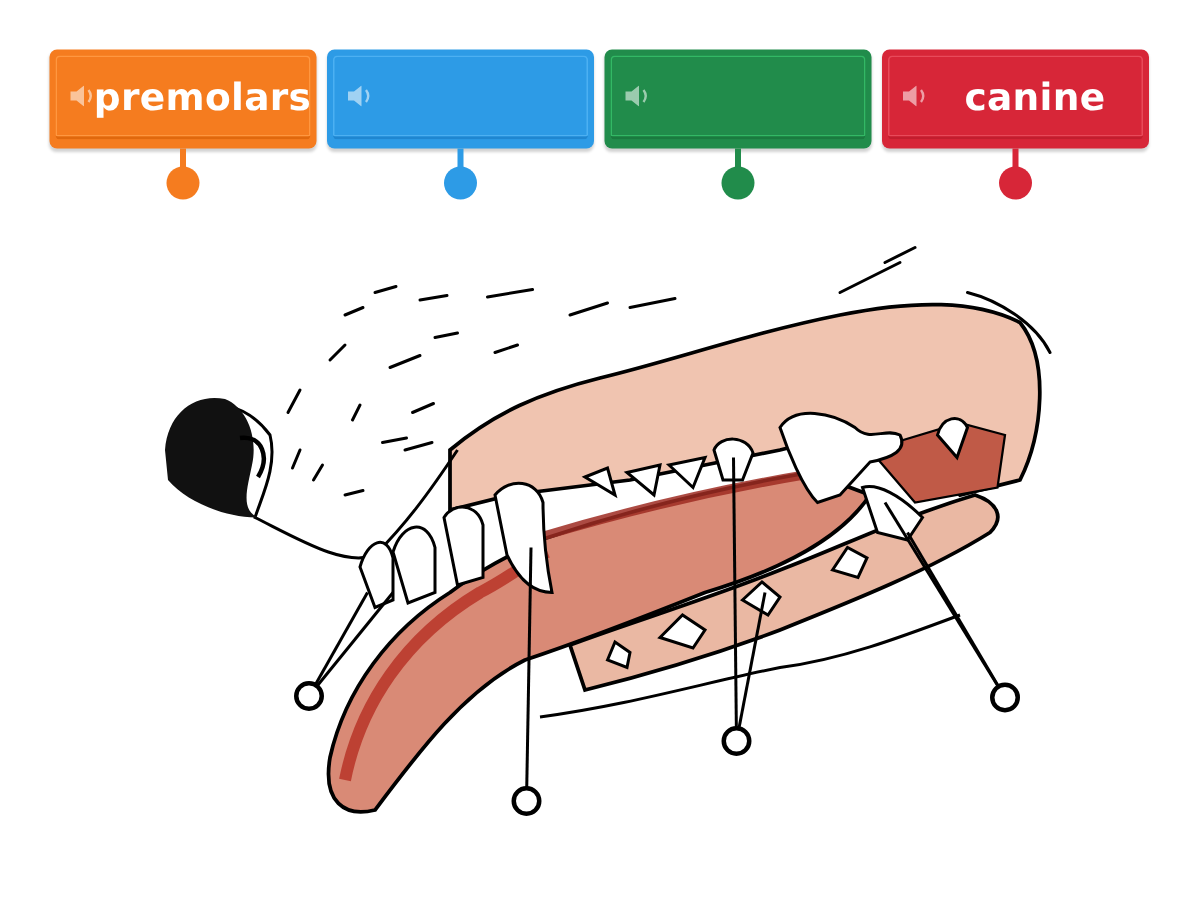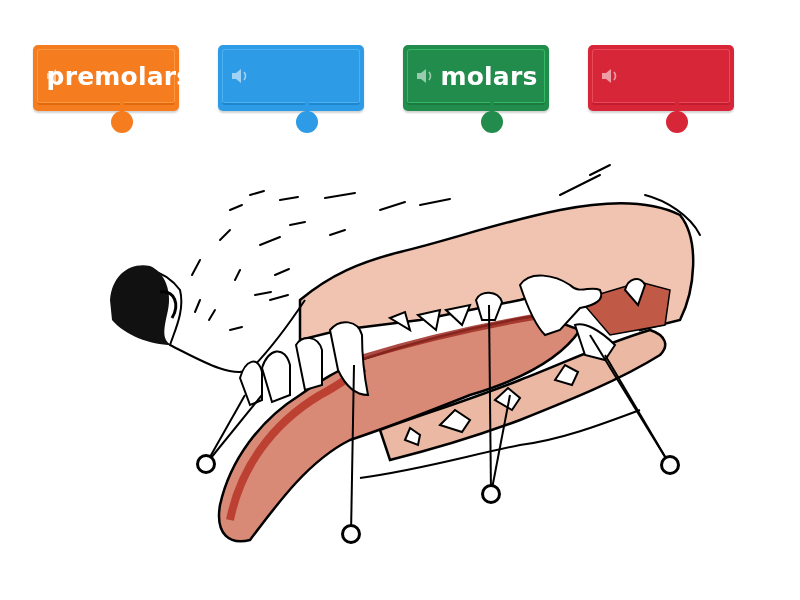--- a/index.html
+++ b/index.html
@@ -9,22 +9,22 @@
     }
     body {
       width: 800px;
       height: 600px;
       position: relative;
       overflow: hidden;
       font-family: "DejaVu Sans", sans-serif;
     }
     .label-btn {
       position: absolute;
-      top: 45px;
-      width: 146px;
+      top: 33px;
+      width: 178px;
       height: 66px;
       border-radius: 5px;
       box-sizing: border-box;
       cursor: pointer;
       box-shadow: 0 2px 2px rgba(0,0,0,0.18);
     }
     .label-btn .inner {
       position: absolute;
       left: 4px; right: 4px; top: 4px; bottom: 6px;
       border-radius: 3px;
@@ -181,32 +181,32 @@
 </div>
 <div class="pin-stem" style="left:305px; background:#2d9be6;"></div>
 <div class="pin-dot" style="left:296px; background:#2d9be6;"></div>
 
 <div class="label-btn" style="left:403px; background:#218c4b;">
   <div class="inner" style="background:#218c4b; box-shadow: inset 0 0 0 1px #33b865; border-bottom:2px solid #1a7a3f;">
     <svg class="audio-icon" viewBox="0 0 18 14">
         <path d="M1,4 H5 L10,0 V14 L5,10 H1 Z" fill="#fff"></path>
         <path d="M13,3 Q16,7 13,11" stroke="#fff" stroke-width="1.6" fill="none"></path>
       </svg>
-    <span class="text">molars</span>
   </div>
 </div>
 <div class="pin-stem" style="left:490px; background:#218c4b;"></div>
 <div class="pin-dot" style="left:481px; background:#218c4b;"></div>
 
 <div class="label-btn" style="left:588px; background:#d72638;">
   <div class="inner" style="background:#d72638; box-shadow: inset 0 0 0 1px #e84a5a; border-bottom:2px solid #c21d2e;">
     <svg class="audio-icon" viewBox="0 0 18 14">
         <path d="M1,4 H5 L10,0 V14 L5,10 H1 Z" fill="#fff"></path>
         <path d="M13,3 Q16,7 13,11" stroke="#fff" stroke-width="1.6" fill="none"></path>
       </svg>
+    <span class="text">canine</span>
   </div>
 </div>
 <div class="pin-stem" style="left:675px; background:#d72638;"></div>
 <div class="pin-dot" style="left:666px; background:#d72638;"></div>
 
 <div class="hotspot" style="left:196px; top:454px;"></div>
 <div class="hotspot" style="left:341px; top:524px;"></div>
 <div class="hotspot" style="left:481px; top:484px;"></div>
 <div class="hotspot" style="left:660px; top:455px;"></div>
 

